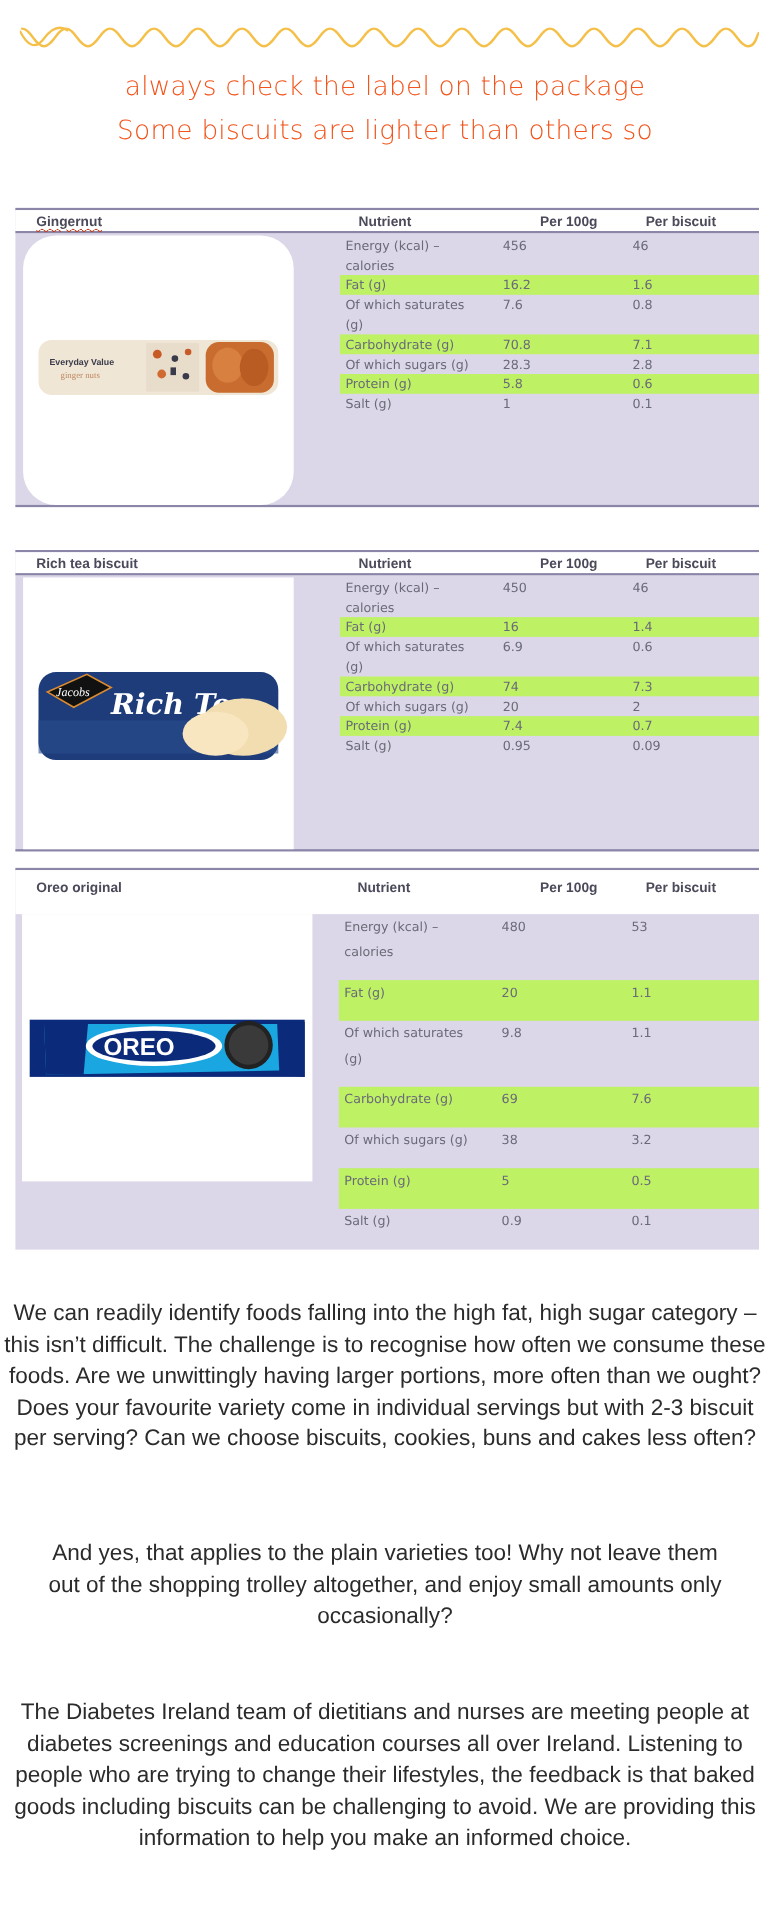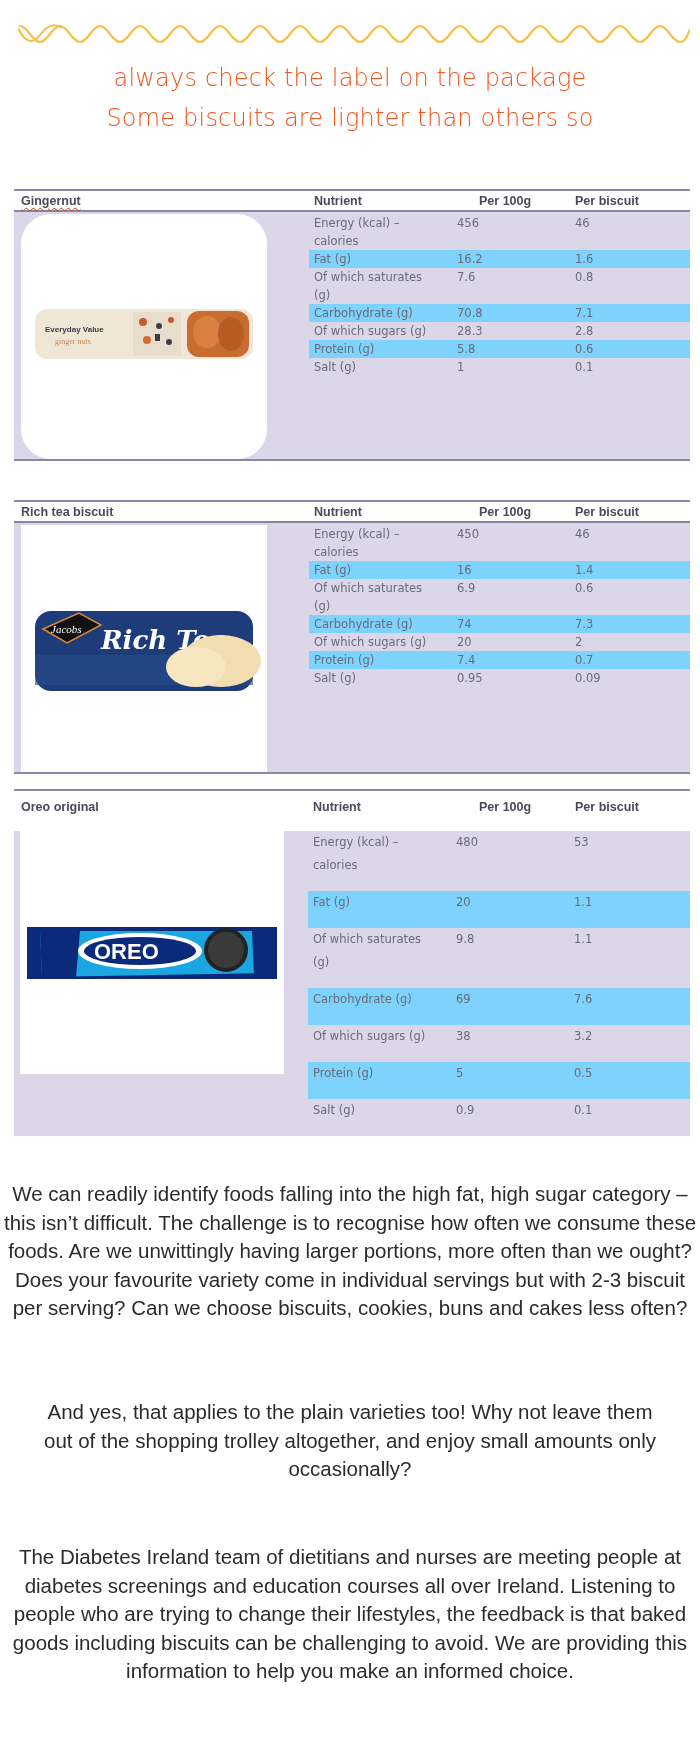--- a/index.html
+++ b/index.html
@@ -2,30 +2,30 @@
 <html><head>
 <meta charset="utf-8">
 <style>
   * { box-sizing: border-box; margin: 0; padding: 0; }
   body { width: 700px; height: 1750px; background: #ffffff; font-family: "Liberation Sans", sans-serif; position: relative; overflow: hidden; }
   .wave { position: absolute; left: 18px; top: 20px; width: 672px; height: 30px; }
   .headline { position: absolute; left: 0; top: 58px; width: 700px; text-align: center; color: #f2541b; font-family: "DejaVu Sans", sans-serif; font-size: 24px; line-height: 40px; font-weight: 300; letter-spacing: 0.2px; }
 
   .ntable { position: absolute; left: 14px; width: 676px; background: #dcd7e8; border-top: 2px solid #8b86a8; border-bottom: 2px solid #8b86a8; }
   .ntable .hdr { position: absolute; left: 0; top: 0; width: 100%; height: 21px; background: #fff; border-bottom: 2px solid #8b86a8; font-family: "Liberation Sans", sans-serif; font-weight: bold; font-size: 12.5px; color: #4a4a5a; }
-  .ntable .hdr span { position: absolute; top: 3px; }
+  .ntable .hdr span { position: absolute; top: 3px; margin-left: 12px; }
   .hdr .name { left: 7px; }
   .hdr .c1 { left: 300px; }
   .hdr .c2 { left: 443px; padding-left: 22px; }
   .hdr .c3 { left: 561px; }
   .gname { text-decoration: underline wavy #c04020; text-decoration-thickness: 1px; text-underline-offset: 2px; }
   .imgbox { position: absolute; left: 7px; background: #fff; }
   .rows { position: absolute; left: 295px; right: 0; }
   .row { position: relative; font-family: "DejaVu Sans", sans-serif; font-size: 11.5px; color: #6a6a78; line-height: 18px; }
-  .row.w { background: #7dd3fc; }
+  .row.w { background: #bef264; }
   .row span { position: absolute; top: 0; }
   .row .n { left: 5px; width: 130px; position: relative; display: block; }
   .row .v1 { left: 148px; }
   .row .v2 { left: 266px; }
 
   .oreo .hdr { background: #fff; border-bottom: none; height: 40px; }
   .oreo .hdr span { top: 9px; }
   .oreo .row { line-height: 23px; font-size: 11.5px; }
 
   .para { position: absolute; left: 0; width: 700px; text-align: center; font-family: "Liberation Sans", sans-serif; font-size: 20.5px; line-height: 28.5px; color: #2b2b2b; padding: 0 2px; }

